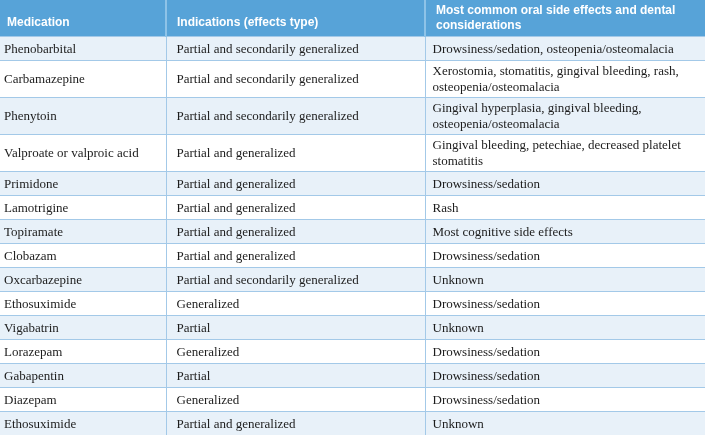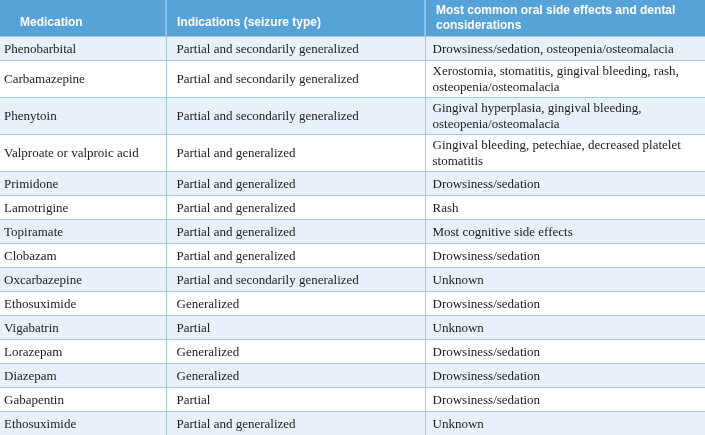--- a/index.html
+++ b/index.html
@@ -27,21 +27,21 @@
   thead tr{height:34px;}
   th{
     background:var(--header-bg);
     color:var(--header-text);
     font-family:"Liberation Sans", sans-serif;
     font-weight:bold;
     font-size:12px;
     text-align:left;
     line-height:15px;
   }
-  th.col-med{padding:0 4px 6px 20px;vertical-align:bottom;}
+  th.col-med{padding:0 4px 6px 7px;vertical-align:bottom;}
   th.col-ind{padding:0 4px 6px 10px;vertical-align:bottom;}
   th.col-side{padding:3px 8px 3px 10px;vertical-align:top;}
   th + th{border-left:2px solid var(--header-sep);}
   th:last-child{border-right:1px solid var(--header-sep);}
   thead tr{border-bottom:1px solid var(--border);}
   tbody tr{height:24px;background:var(--row-bg);}
   tbody tr:nth-child(odd){background:var(--row-alt-bg);}
   td{
     border-bottom:1px solid var(--border);
     vertical-align:middle;
@@ -59,21 +59,21 @@
 
 <table>
   <colgroup>
     <col class="c1">
       <col class="c2">
       <col class="c3">
   </colgroup>
   <thead>
     <tr>
       <th class="col-med">Medication</th>
-      <th class="col-ind">Indications (seizure type)</th>
+      <th class="col-ind">Indications (effects type)</th>
       <th class="col-side">Most common oral side effects and dental considerations</th>
     </tr>
   </thead>
   <tbody id="table-body">
       <tr>
     <td>Phenobarbital</td>
     <td>Partial and secondarily generalized</td>
     <td>Drowsiness/sedation, osteopenia/osteomalacia</td>
   </tr>
       <tr>
@@ -125,27 +125,27 @@
     <td>Vigabatrin</td>
     <td>Partial</td>
     <td>Unknown</td>
   </tr>
       <tr>
     <td>Lorazepam</td>
     <td>Generalized</td>
     <td>Drowsiness/sedation</td>
   </tr>
       <tr>
-    <td>Diazepam</td>
-    <td>Generalized</td>
+    <td>Gabapentin</td>
+    <td>Partial</td>
     <td>Drowsiness/sedation</td>
   </tr>
       <tr>
-    <td>Gabapentin</td>
-    <td>Partial</td>
+    <td>Diazepam</td>
+    <td>Generalized</td>
     <td>Drowsiness/sedation</td>
   </tr>
       <tr>
     <td>Ethosuximide</td>
     <td>Partial and generalized</td>
     <td>Unknown</td>
   </tr>
     </tbody>
 </table>
 

